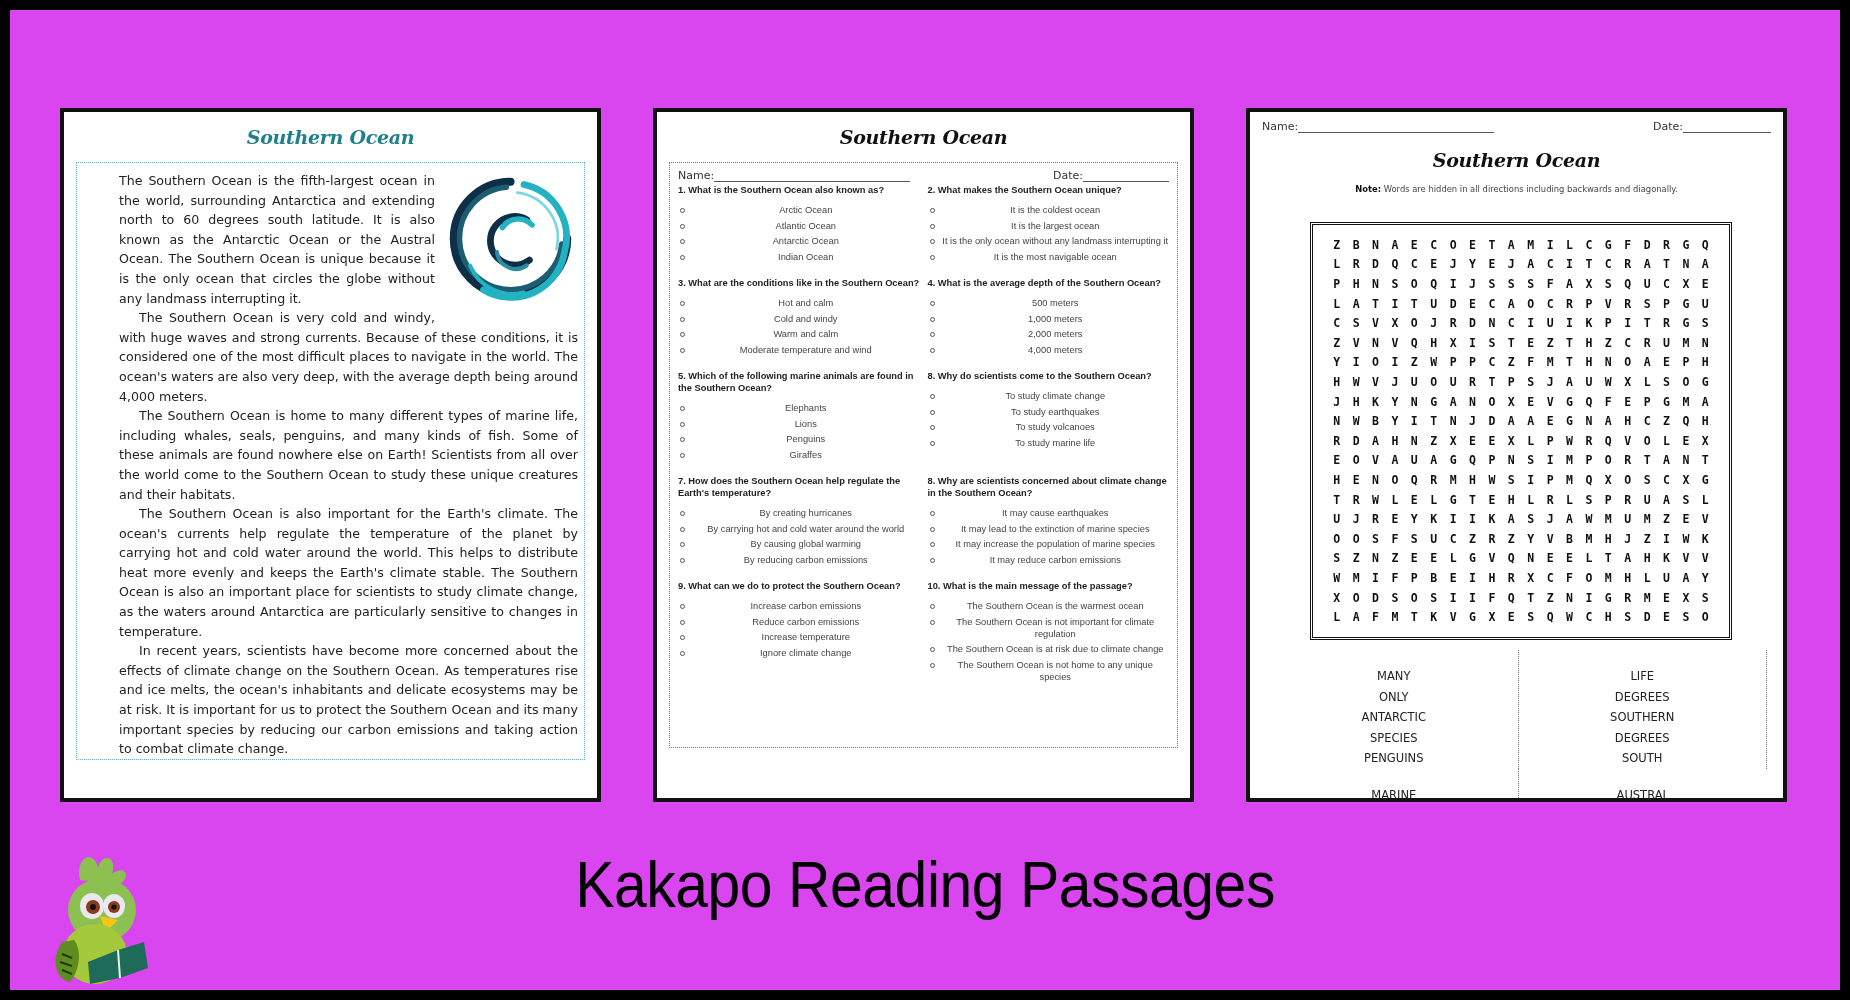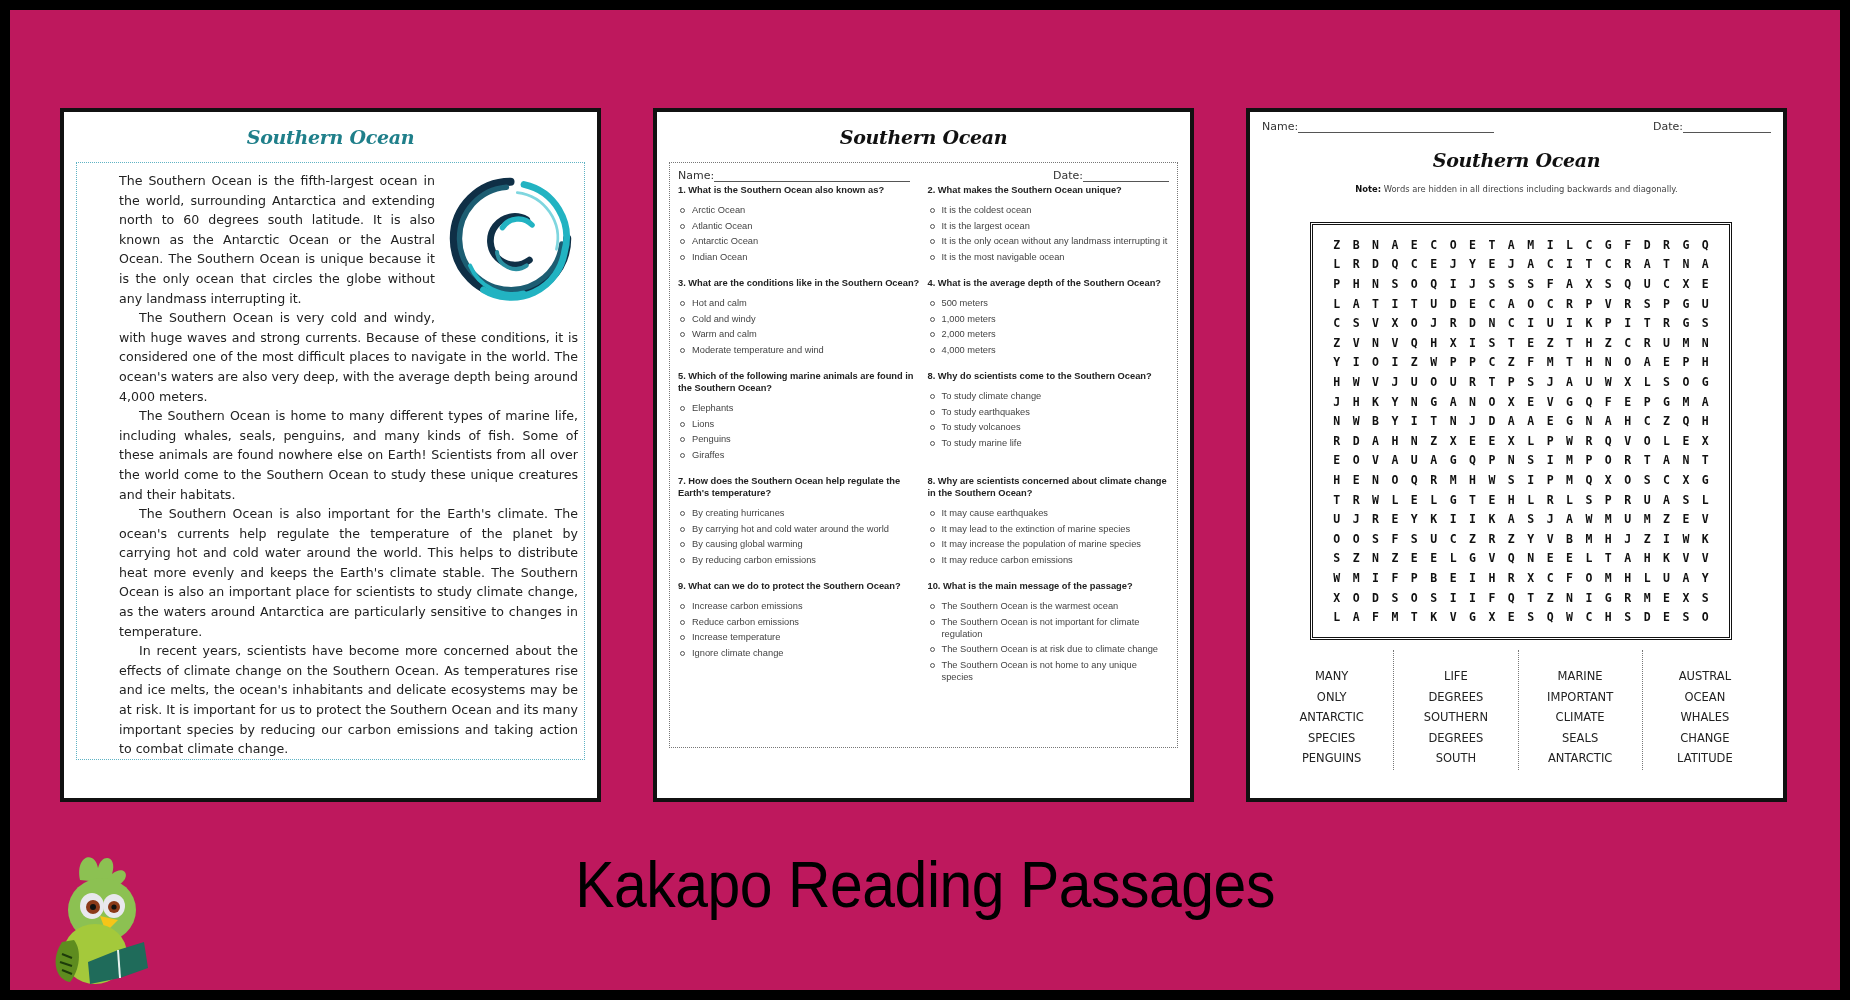--- a/index.html
+++ b/index.html
@@ -1,19 +1,19 @@
 <!DOCTYPE html>
 <html><head>
 <meta charset="utf-8">
 <style>
   * { box-sizing: border-box; margin: 0; padding: 0; }
   html, body { width: 1850px; height: 1000px; overflow: hidden; background: #000; }
   .frame {
     position: absolute; left: 10px; top: 10px; width: 1830px; height: 980px;
-    background: #be185d;
+    background: #d946ef;
   }
   .page {
     position: absolute; top: 98px; width: 541px; height: 694px;
     border: 4px solid #111; background: #fff; overflow: hidden;
   }
   .p1 { left: 50px; }
   .p2 { left: 643px; }
   .p3 { left: 1236px; }
 
   .script-title {
@@ -45,21 +45,21 @@
   .name-date {
     display: flex; justify-content: space-between; font-size: 11px; color: #333;
     font-family: "DejaVu Sans", sans-serif;
   }
   .name-date .line { display: inline-block; border-bottom: 1px solid #555; vertical-align: bottom; }
   .q-grid {
     display: grid; grid-template-columns: 1fr 1fr; column-gap: 8px; margin-top: 2px;
   }
   .q { font-size: 9.3px; margin-bottom: 11px; }
   .q-title { font-weight: bold; color: #222; line-height: 12px; margin-bottom: 8px; }
-  .q ul { list-style: none; }
+  .q ul { list-style: none; text-align: center; }
   .q li { position: relative; padding-left: 14px; line-height: 12px; margin-bottom: 3.5px; color: #444; }
   .q li::before {
     content: ""; position: absolute; left: 2px; top: 4px; width: 3px; height: 3px;
     border: 1px solid #555; border-radius: 50%;
   }
 
   
   .ws-head {
     display: flex; justify-content: space-between; padding: 8px 12px 0 12px;
     font-family: "DejaVu Sans", sans-serif; font-size: 11px; color: #333;
@@ -73,21 +73,21 @@
   .ws-note b { color: #111; }
   .ws-grid {
     position: absolute; left: 60px; top: 110px; width: 422px; height: 418px;
     border: 3px double #111; padding: 10px 14px;
     display: grid; grid-template-columns: repeat(20, 1fr); grid-template-rows: repeat(20, 1fr);
     font-family: "DejaVu Sans Mono", monospace; font-weight: bold; font-size: 11.5px; color: #111;
   }
   .ws-grid span { display: flex; align-items: center; justify-content: center; }
   .word-list {
     position: absolute; left: 20px; top: 538px; width: 497px; height: 120px;
-    display: grid; grid-template-columns: repeat(4, 1fr);
+    display: grid; grid-template-columns: repeat(2, 1fr);
     font-family: "DejaVu Sans", sans-serif; font-size: 11.5px; color: #222;
   }
   .word-col { text-align: center; padding-top: 16px; border-right: 1px dotted #777; }
   .word-col:last-child { border-right: none; }
   .word-col div { line-height: 20.6px; }
 
   
   .mascot { position: absolute; left: 30px; top: 840px; width: 125px; height: 140px; }
   .brand {
     position: absolute; left: 0; right: 0; top: 838px; text-align: center;

